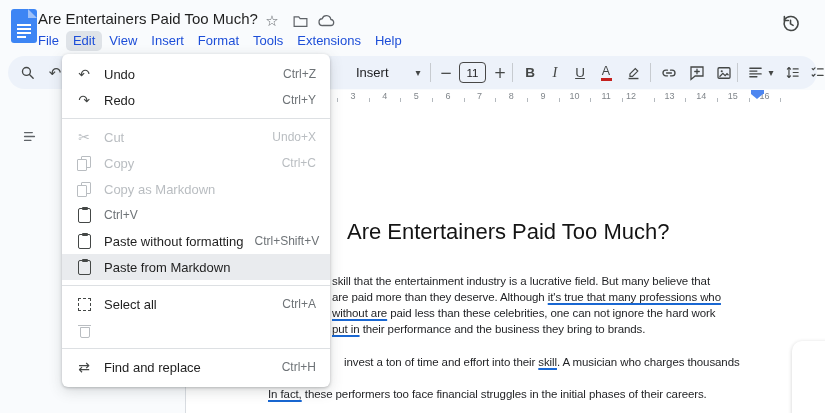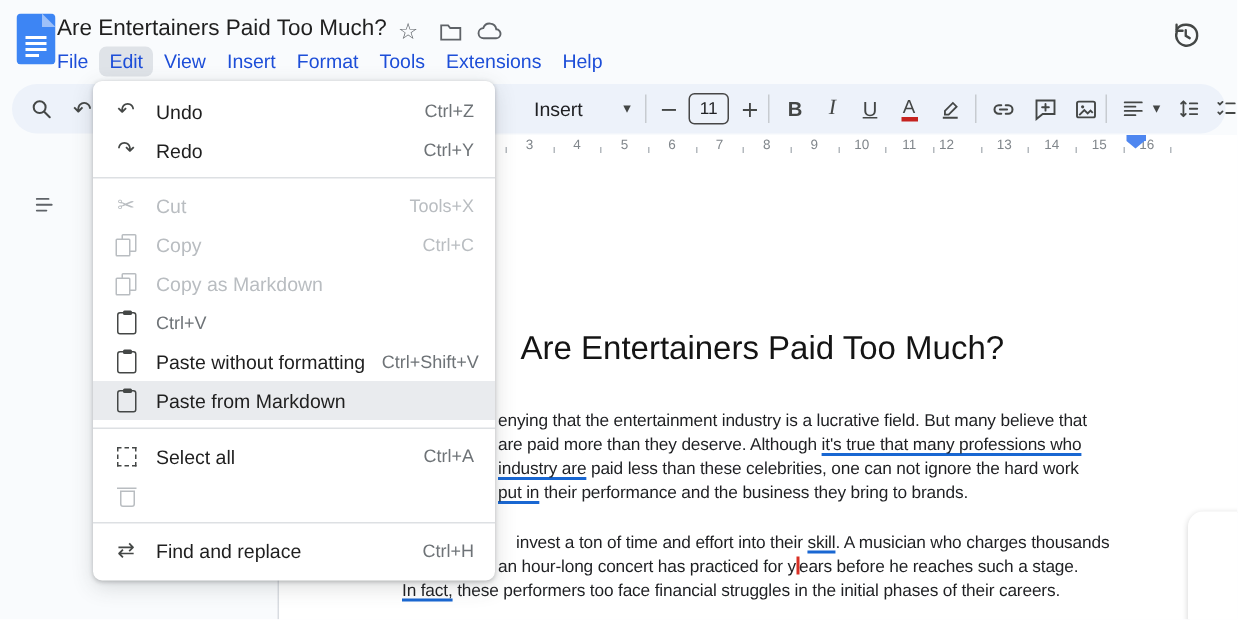--- a/index.html
+++ b/index.html
@@ -229,46 +229,45 @@
       </div>
   </div>
   <span class="indent-marker"></span>
   <span class="outline-btn">
     <svg width="17" height="17" viewBox="0 0 24 24" fill="none" stroke="#5f6368" stroke-width="1.8" stroke-linecap="round">
         <path d="M5 6.5h11M5 12h14M5 17.5h9"></path>
       </svg>
   </span>
 
   <div class="doc-h1">Are Entertainers Paid Too Much?</div>
-  <div class="frag" data-frag="p1l1"><span>enying that the entertainment industry is a lucrative field. But many believe that</span></div>
+  <div class="frag" data-frag="p1l1"><span>skill that the entertainment industry is a lucrative field. But many believe that</span></div>
   <div class="frag" data-frag="p1l2"><span>are paid more than they deserve. Although </span><span class="u-blue">it's true that many professions who</span></div>
-  <div class="frag" data-frag="p1l3"><span class="u-blue">industry are</span><span> paid less than these celebrities, one can not ignore the hard work</span></div>
+  <div class="frag" data-frag="p1l3"><span class="u-blue">without are</span><span> paid less than these celebrities, one can not ignore the hard work</span></div>
   <div class="frag" data-frag="p1l4"><span class="u-blue">put in</span><span> their performance and the business they bring to brands.</span></div>
   <div class="frag" data-frag="p2l1"><span>invest a ton of time and effort into their </span><span class="u-blue">skill</span><span>. A musician who charges thousands</span></div>
-  <div class="frag" data-frag="p2l2"><span>an hour-long concert has practiced for y</span><span class="caret"></span><span>ears before he reaches such a stage.</span></div>
   <div class="frag" data-frag="p2l3"><span class="u-blue">In fact,</span><span> these performers too face financial struggles in the initial phases of their careers.</span></div>
 
   <div class="comment-card"></div>
 
   <div class="edit-menu">
       <div class="mi">
         <span class="ic ic-undo">↶</span>
         <span class="mi-label">Undo</span>
         <span class="mi-short">Ctrl+Z</span>
       </div>
       <div class="mi">
         <span class="ic ic-redo">↷</span>
         <span class="mi-label">Redo</span>
         <span class="mi-short">Ctrl+Y</span>
       </div>
       <div class="mi-divider"></div>
       <div class="mi disabled">
         <span class="ic ic-cut">✂</span>
         <span class="mi-label">Cut</span>
-        <span class="mi-short">Tools+X</span>
+        <span class="mi-short">Undo+X</span>
       </div>
       <div class="mi disabled">
         <span class="ic ic-copy"></span>
         <span class="mi-label">Copy</span>
         <span class="mi-short">Ctrl+C</span>
       </div>
       <div class="mi disabled">
         <span class="ic ic-copy"></span>
         <span class="mi-label">Copy as Markdown</span>
         <span class="mi-short"></span>

